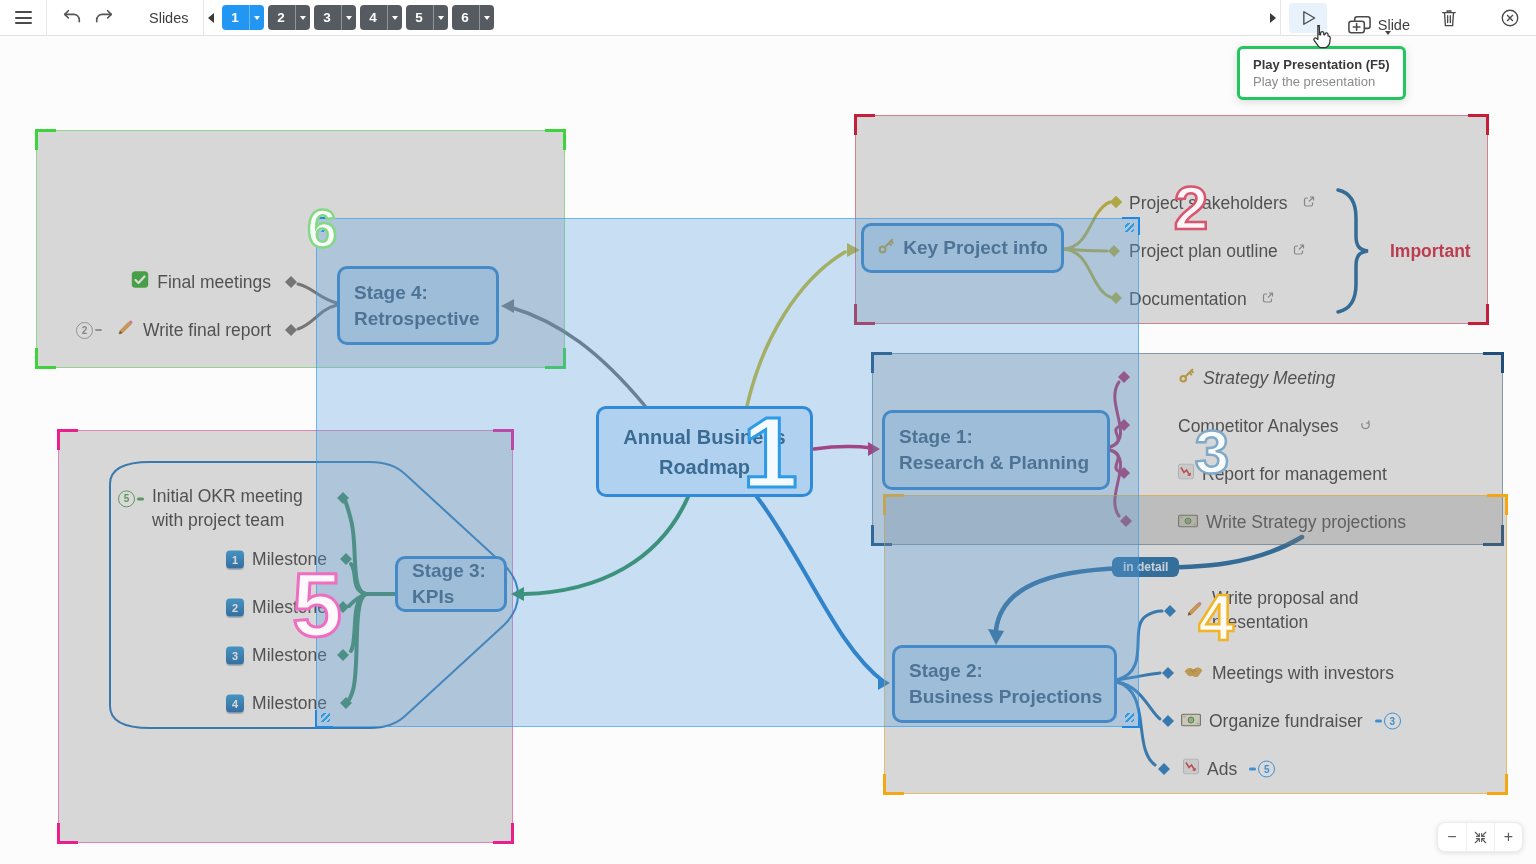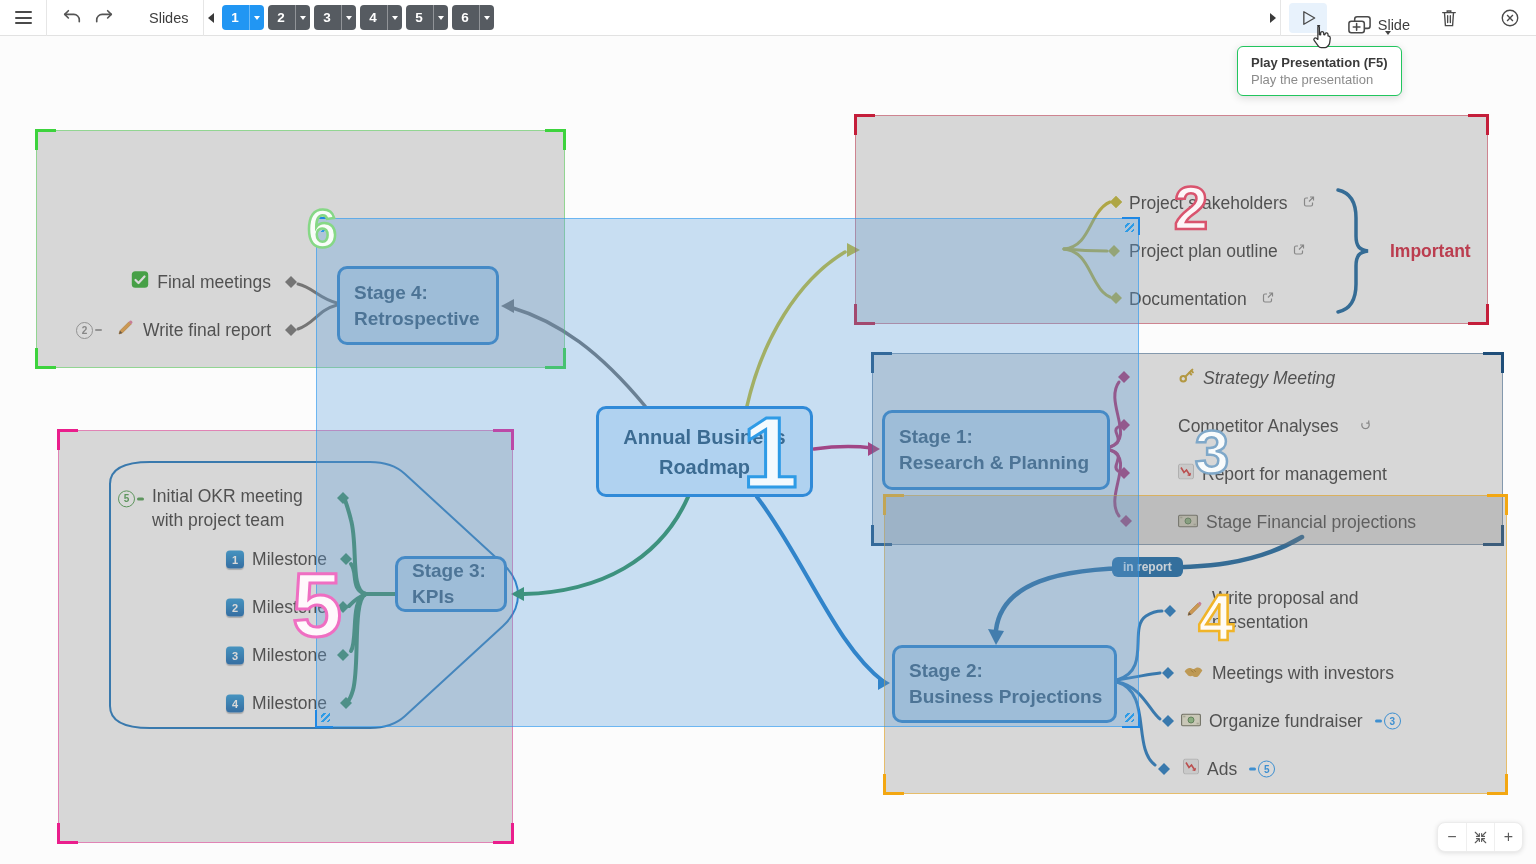--- a/index.html
+++ b/index.html
@@ -30,21 +30,21 @@
   .caret-down-d { width:0; height:0; border-left:3.5px solid transparent; border-right:3.5px solid transparent; border-top:4.5px solid #444; }
   .spacer { flex:1; }
   .play-btn { width:38px; height:30px; border-radius:4px; background:#e8f2fc; margin:0 6px 0 8px; }
   .slide-add { position:relative; display:flex; align-items:center; gap:6px; margin:14px 8px 0 14px; height:36px;justify-content:flex-end; }
   .slide-add .lbl { font-size:14.5px; color:#3e3e3e; }
   .slide-add .under-caret { position:absolute; left:38px; top:24px; }
   .trash-btn { margin:0 8px 0 22px; }
   .close-btn { margin:0 16px 0 34px; }
 
   
-  .tooltip { position:absolute; left:1237px; top:46px; background:#fff; border:1px solid #22c55e;
+  .tooltip { position:absolute; left:1237px; top:46px; background:#fff; border:3px solid #22c55e;
              border-radius:6px; padding:8px 13px; box-shadow:0 2px 8px rgba(0,0,0,.14); z-index:60; }
   .tooltip .tt-title { font-size:13px; font-weight:700; color:#3a3a3a; white-space:nowrap; }
   .tooltip .tt-sub { font-size:13px; color:#8b8b8b; white-space:nowrap; margin-top:2px; }
 
   
   .canvas { position:absolute; left:0; top:0; width:1536px; height:864px; background:#fcfcfc; }
   svg.edges { position:absolute; left:0; top:0; pointer-events:none; }
 
   .node { position:absolute; background:#d9ebf9; border:3px solid #1a7fd5; border-radius:10px;
           color:#2b516e; font-weight:600; display:flex; flex-direction:column; justify-content:center;
@@ -190,20 +190,33 @@
       <path d="M1302,537 C1255,565 1205,568 1140,568 C1058,568 1002,583 996,630" fill="none" stroke="#15639e" stroke-width="4.5" stroke-linecap="round"></path>
       <polygon points="996,645 988,629 1004,631" fill="#15639e"></polygon>
 
       <path d="M1338,190 C1352,193 1356,204 1356,218 L1356,236 C1356,247 1360,250 1368,251 C1360,252 1356,255 1356,266 L1356,284 C1356,298 1352,309 1338,312" fill="none" stroke="#15639e" stroke-width="3.5" stroke-linecap="round"></path>
     </svg>
 
     <div class="node node-root" style="left:596px; top:406px; width:217px; height:91px;">
       <div class="rootlbl" style="font-size:20px; line-height:1.5;">Annual Business Roadmap</div>
     </div>
 
+    <div class="node node-key" style="left:861px; top:223px; width:203px; height:50px;">
+      <span>
+        <svg width="18" height="18" viewBox="0 0 20 20">
+            <g fill="none" stroke="#c9a227" stroke-width="2.4" stroke-linecap="round">
+              <circle cx="6.2" cy="13.8" r="3.2"></circle>
+              <path d="M8.6 11.4 16.9 3.1"></path>
+              <path d="M13.4 6.6l2.2 2.2"></path>
+              <path d="M15.6 4.4l1.9 1.9"></path>
+            </g>
+          </svg>
+      </span>
+      <span class="ln">Key Project info</span>
+    </div>
 
     <div class="node" style="left:882px; top:410px; width:228px; height:80px;">
       <span class="ln">Stage 1:</span>
       <span class="ln">Research &amp; Planning</span>
     </div>
 
     <div class="node" style="left:892px; top:645px; width:225px; height:78px; border-width:3.5px;">
       <span class="ln">Stage 2:</span>
       <span class="ln">Business Projections</span>
     </div>
@@ -281,24 +294,24 @@
     </div>
     <div class="item" style="left:1178px; top:522px;">
       <span>
         <svg width="20" height="13" viewBox="0 0 20 13">
             <rect x="0.6" y="0.6" width="18.8" height="11.8" rx="1.5" fill="#e8e6ce" stroke="#6b6b5a" stroke-width="1.1"></rect>
             <circle cx="10" cy="6.5" r="3" fill="#8fbf7f" stroke="#4c7a44" stroke-width="0.9"></circle>
             <rect x="2.2" y="2.2" width="2.2" height="1.6" fill="#b9b79d"></rect>
             <rect x="15.6" y="9.2" width="2.2" height="1.6" fill="#b9b79d"></rect>
           </svg>
       </span>
-      <span>Stage Financial projections</span>
-    </div>
-
-    <div class="rel-label">in report</div>
+      <span>Write Strategy projections</span>
+    </div>
+
+    <div class="rel-label">in detail</div>
 
     <div class="item" style="left:1185px; top:611px;">
       <span>
         <svg width="19" height="19" viewBox="0 0 20 20">
             <path d="M3.2 16.8l1-3.4 9.3-9.3 2.4 2.4-9.3 9.3z" fill="#eba23f" stroke="#c9862c" stroke-width="0.8"></path>
             <path d="M13.5 4.1l2.4 2.4 1.1-1.1a1.2 1.2 0 0 0 0-1.7l-.7-.7a1.2 1.2 0 0 0-1.7 0z" fill="#e57ba0"></path>
             <path d="M3.2 16.8l1-3.4 2.4 2.4z" fill="#5a4632"></path>
           </svg>
       </span>
       <span class="wrap2">Write proposal and presentation</span>

